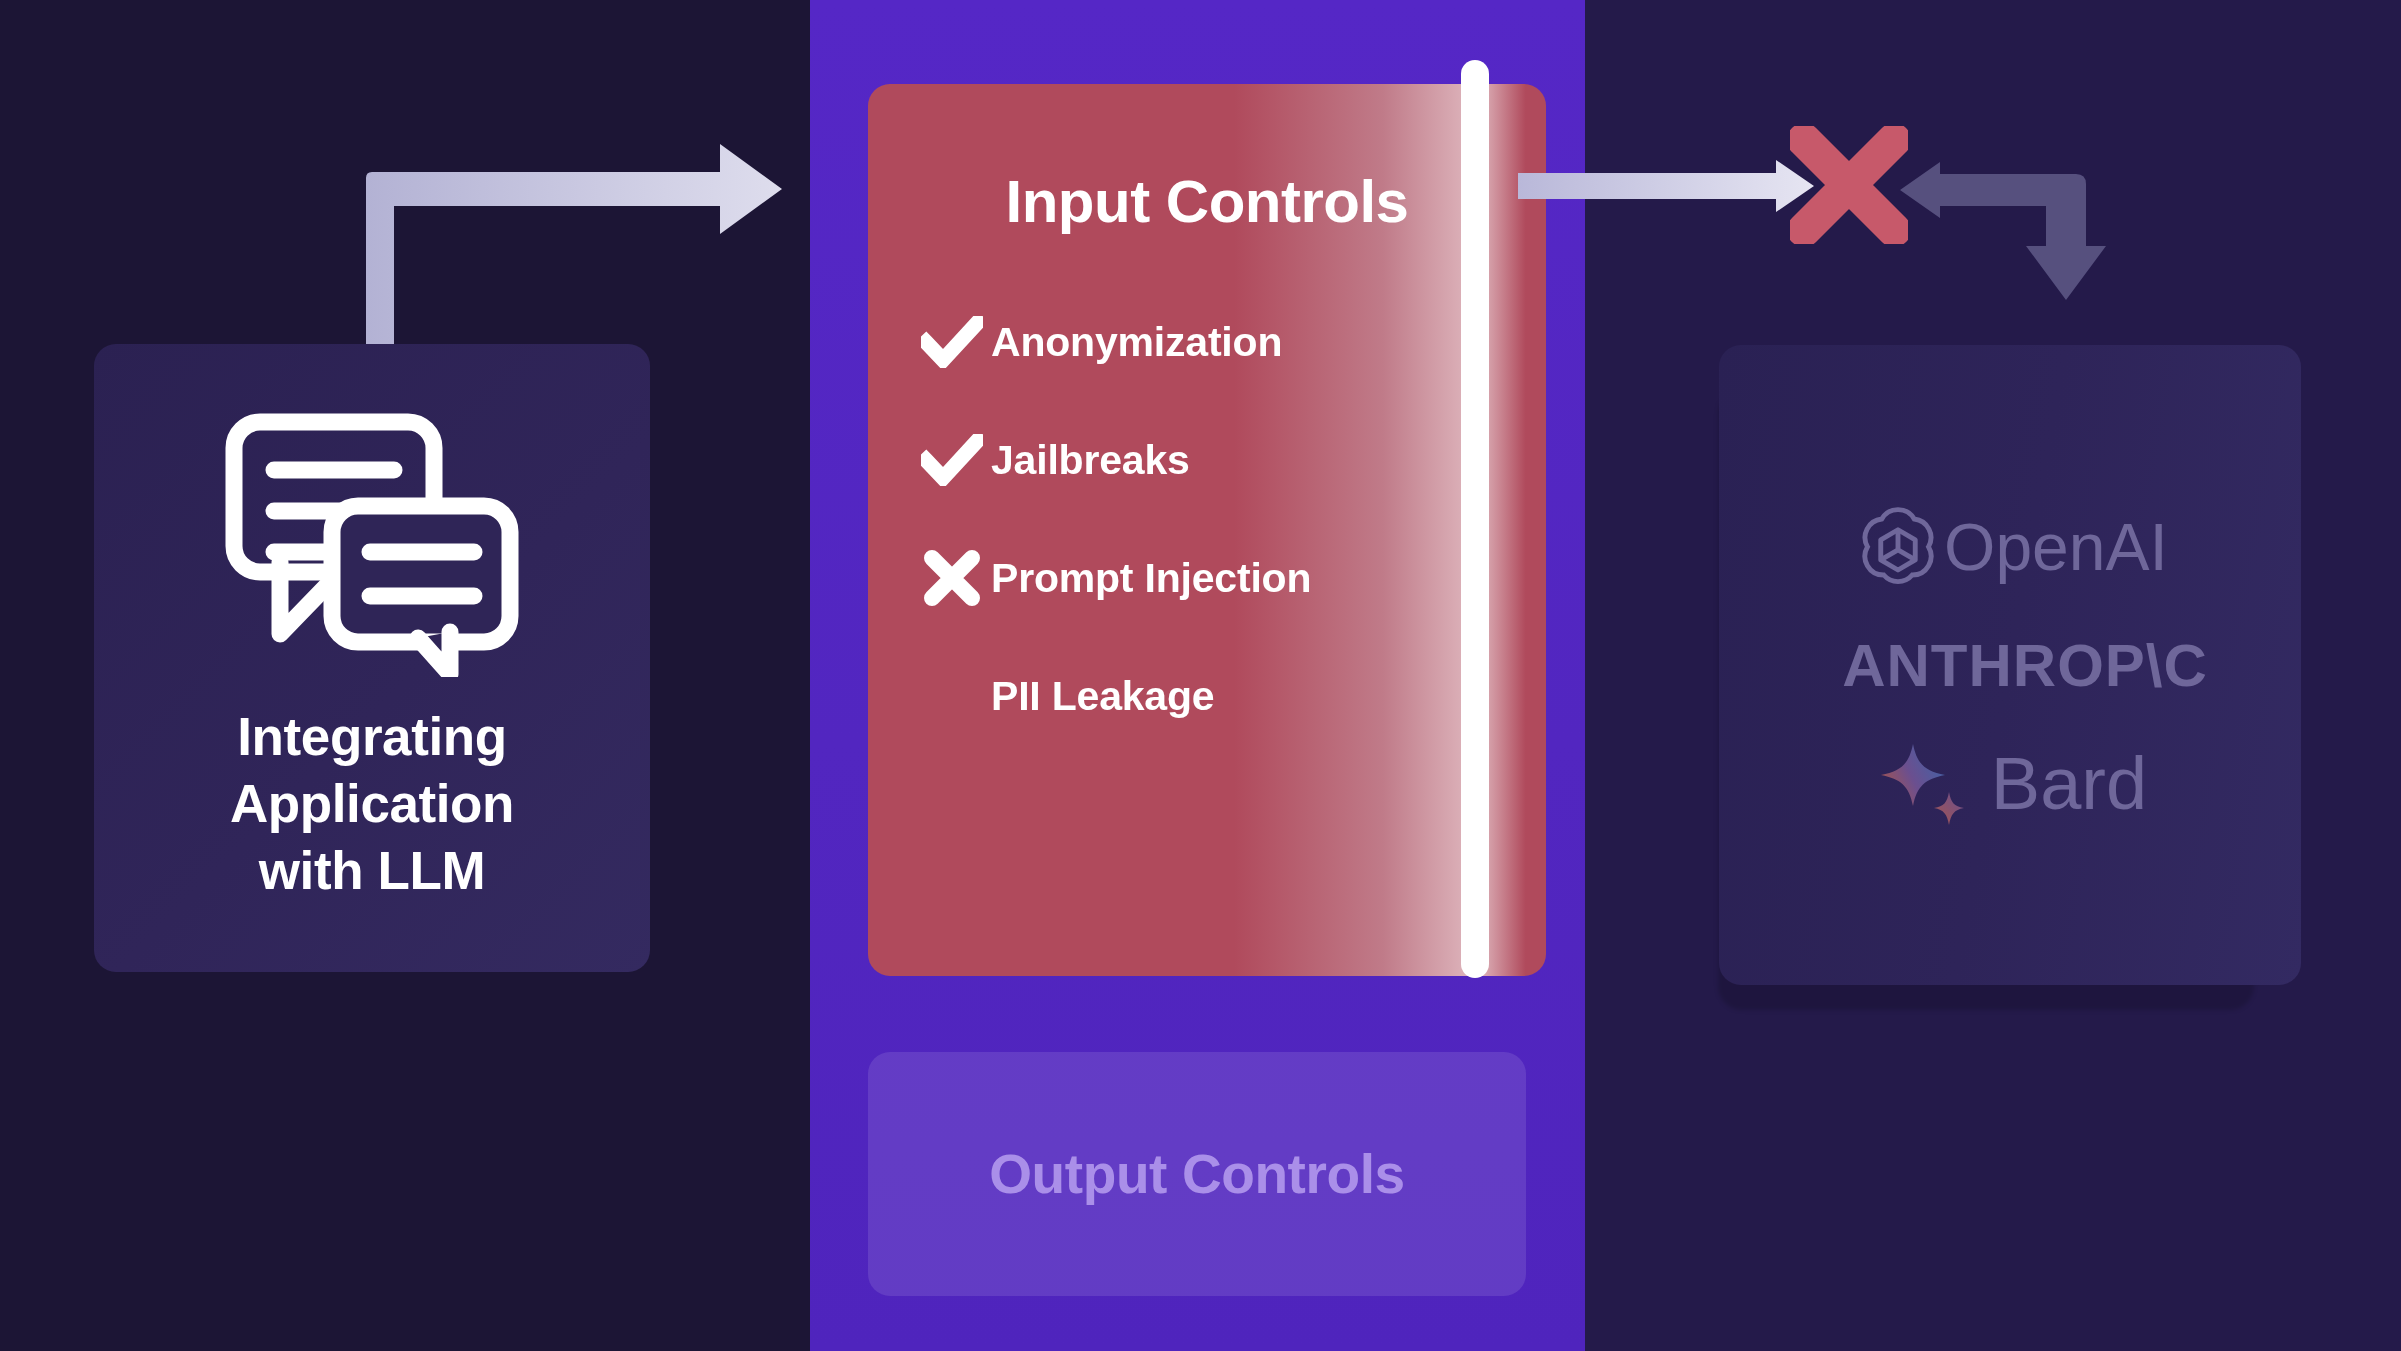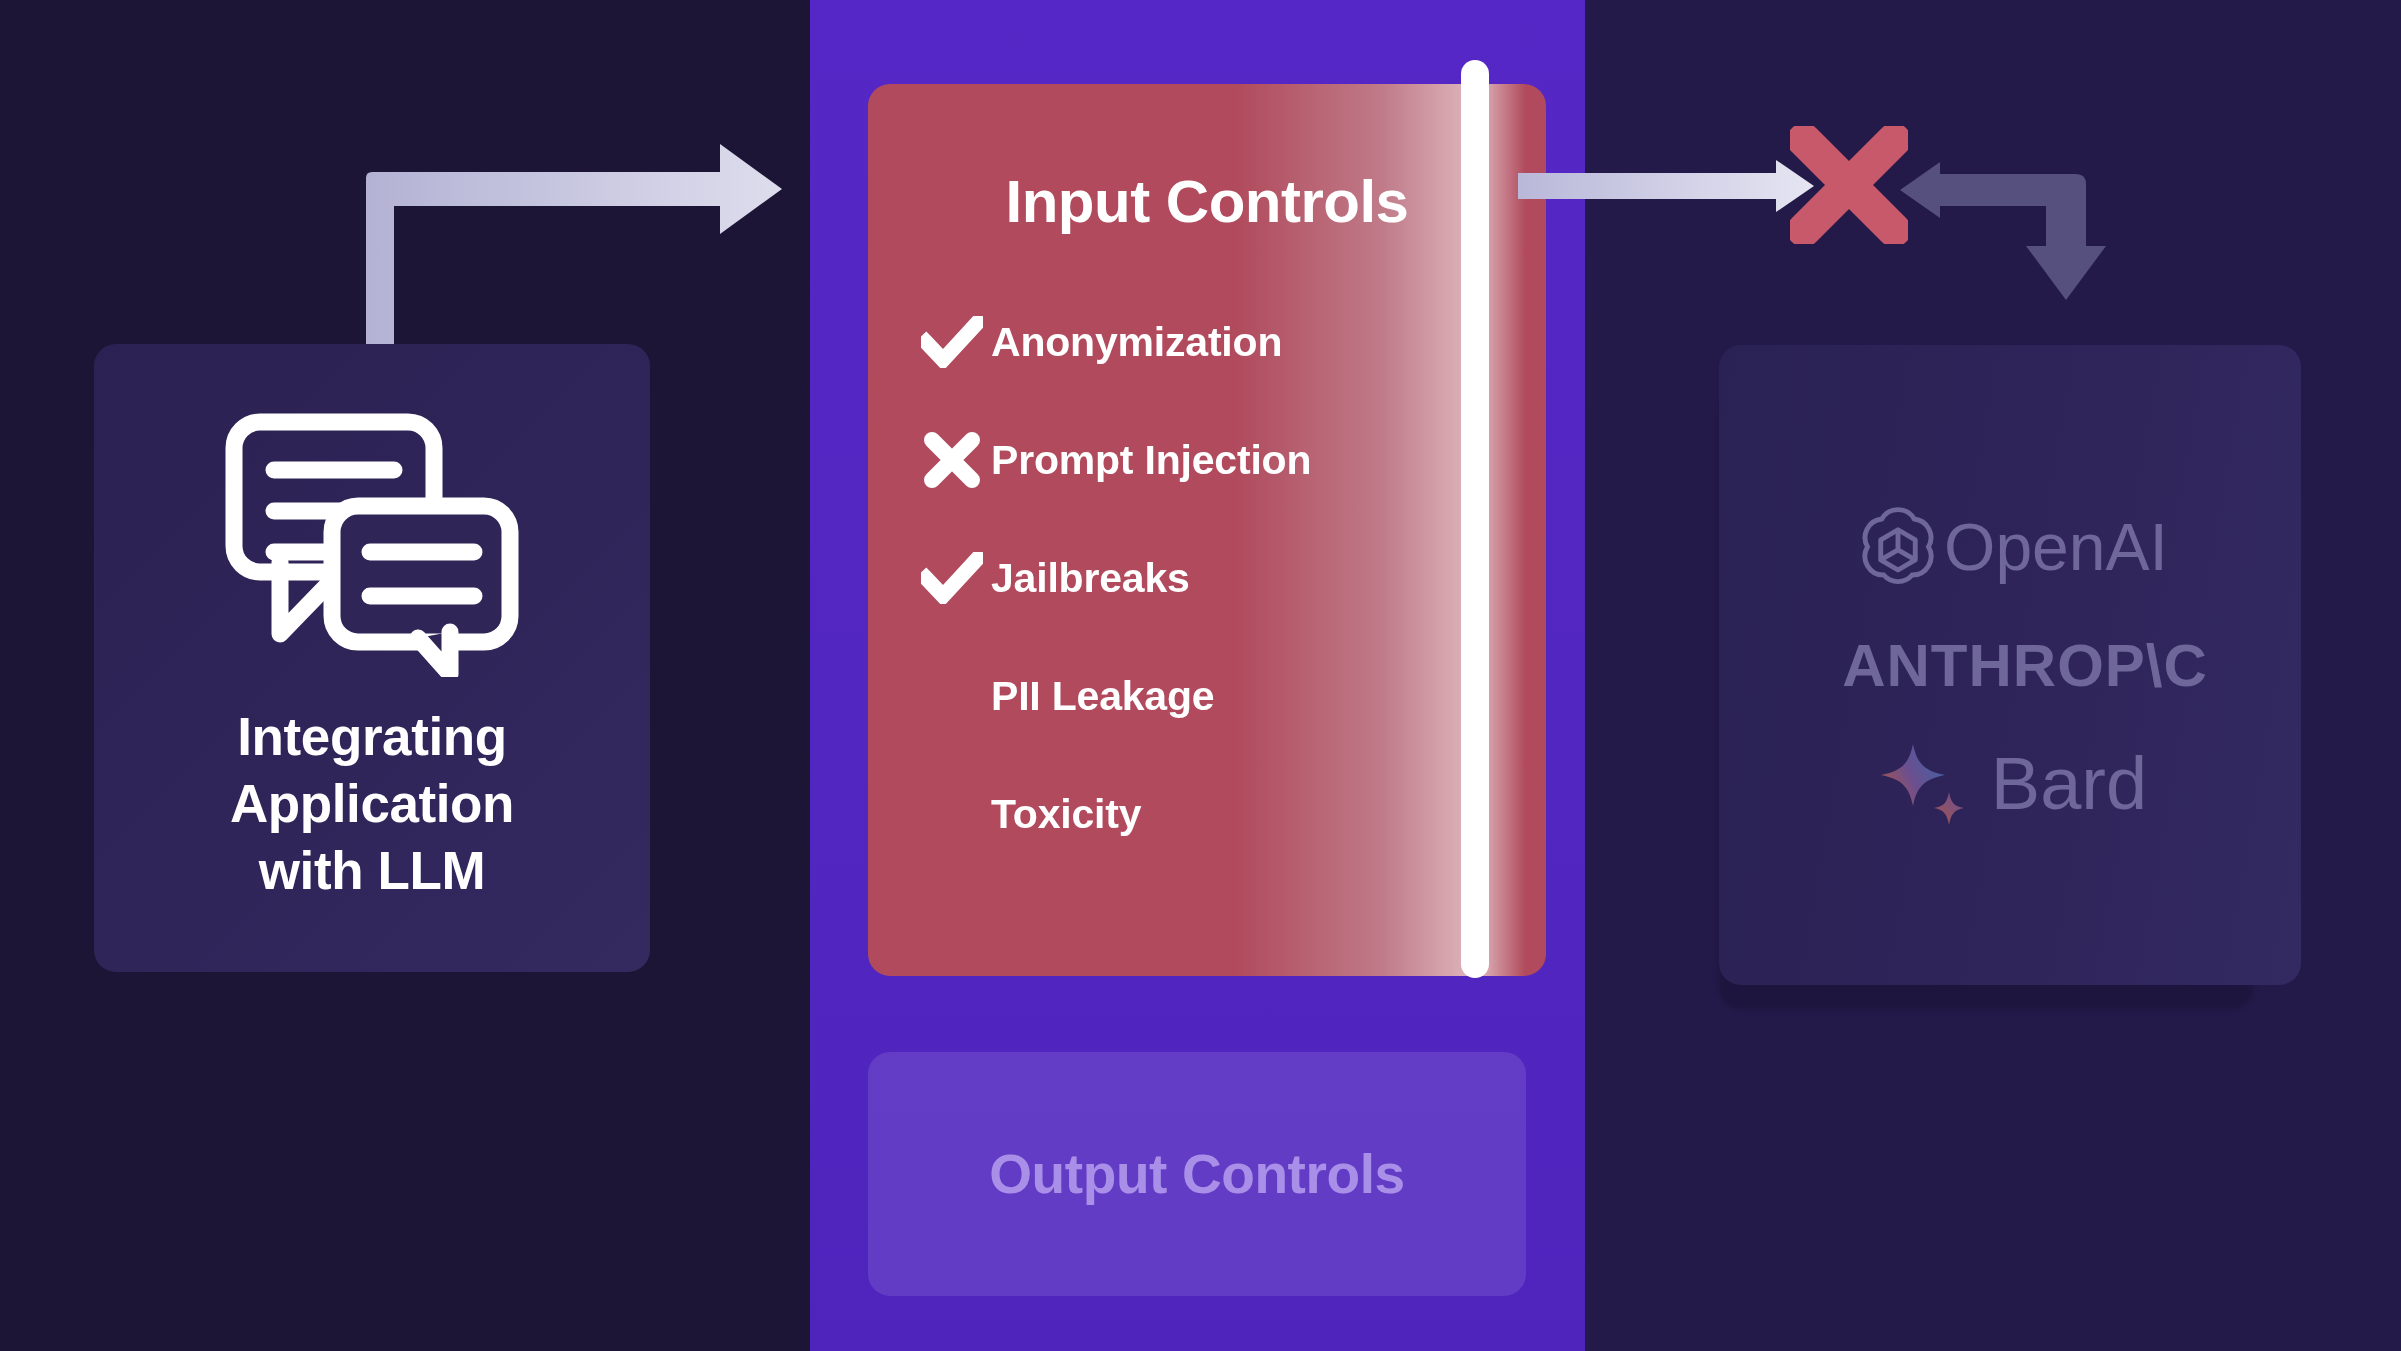--- a/index.html
+++ b/index.html
@@ -224,45 +224,41 @@
         <span class="ctrl-mark">
           <svg width="62" height="52" viewBox="0 0 62 52">
             <path d="M 5 26 L 22 44 L 57 6" fill="none" stroke="#ffffff" stroke-width="15" stroke-linecap="square" stroke-linejoin="miter"></path>
           </svg>
         </span>
         <span class="ctrl-label">Anonymization</span>
       </div>
 
       <div class="ctrl-row">
         <span class="ctrl-mark">
+          <svg width="62" height="52" viewBox="0 0 62 52">
+            <path d="M 5 26 L 22 44 L 57 6" fill="none" stroke="#ffffff" stroke-width="15" stroke-linecap="square" stroke-linejoin="miter"></path>
+          </svg>
+        </span>
+        <span class="ctrl-label">Jailbreaks</span>
+      </div>
+
+      <div class="ctrl-row">
+        <span class="ctrl-mark">
           <svg width="56" height="56" viewBox="0 0 56 56">
             <path d="M 8 8 L 48 48 M 48 8 L 8 48" stroke="#ffffff" stroke-width="16" stroke-linecap="round"></path>
           </svg>
         </span>
         <span class="ctrl-label">Prompt Injection</span>
       </div>
 
       <div class="ctrl-row">
-        <span class="ctrl-mark">
-          <svg width="62" height="52" viewBox="0 0 62 52">
-            <path d="M 5 26 L 22 44 L 57 6" fill="none" stroke="#ffffff" stroke-width="15" stroke-linecap="square" stroke-linejoin="miter"></path>
-          </svg>
-        </span>
-        <span class="ctrl-label">Jailbreaks</span>
-      </div>
-
-      <div class="ctrl-row">
         <span class="ctrl-mark"></span>
         <span class="ctrl-label">PII Leakage</span>
       </div>
 
-      <div class="ctrl-row">
-        <span class="ctrl-mark"></span>
-        <span class="ctrl-label">Toxicity</span>
-      </div>
 
     </div>
   </div>
 
   <div class="scan-bar"></div>
 
   <div class="card output-card">
     <div class="output-title">Output Controls</div>
   </div>
 

